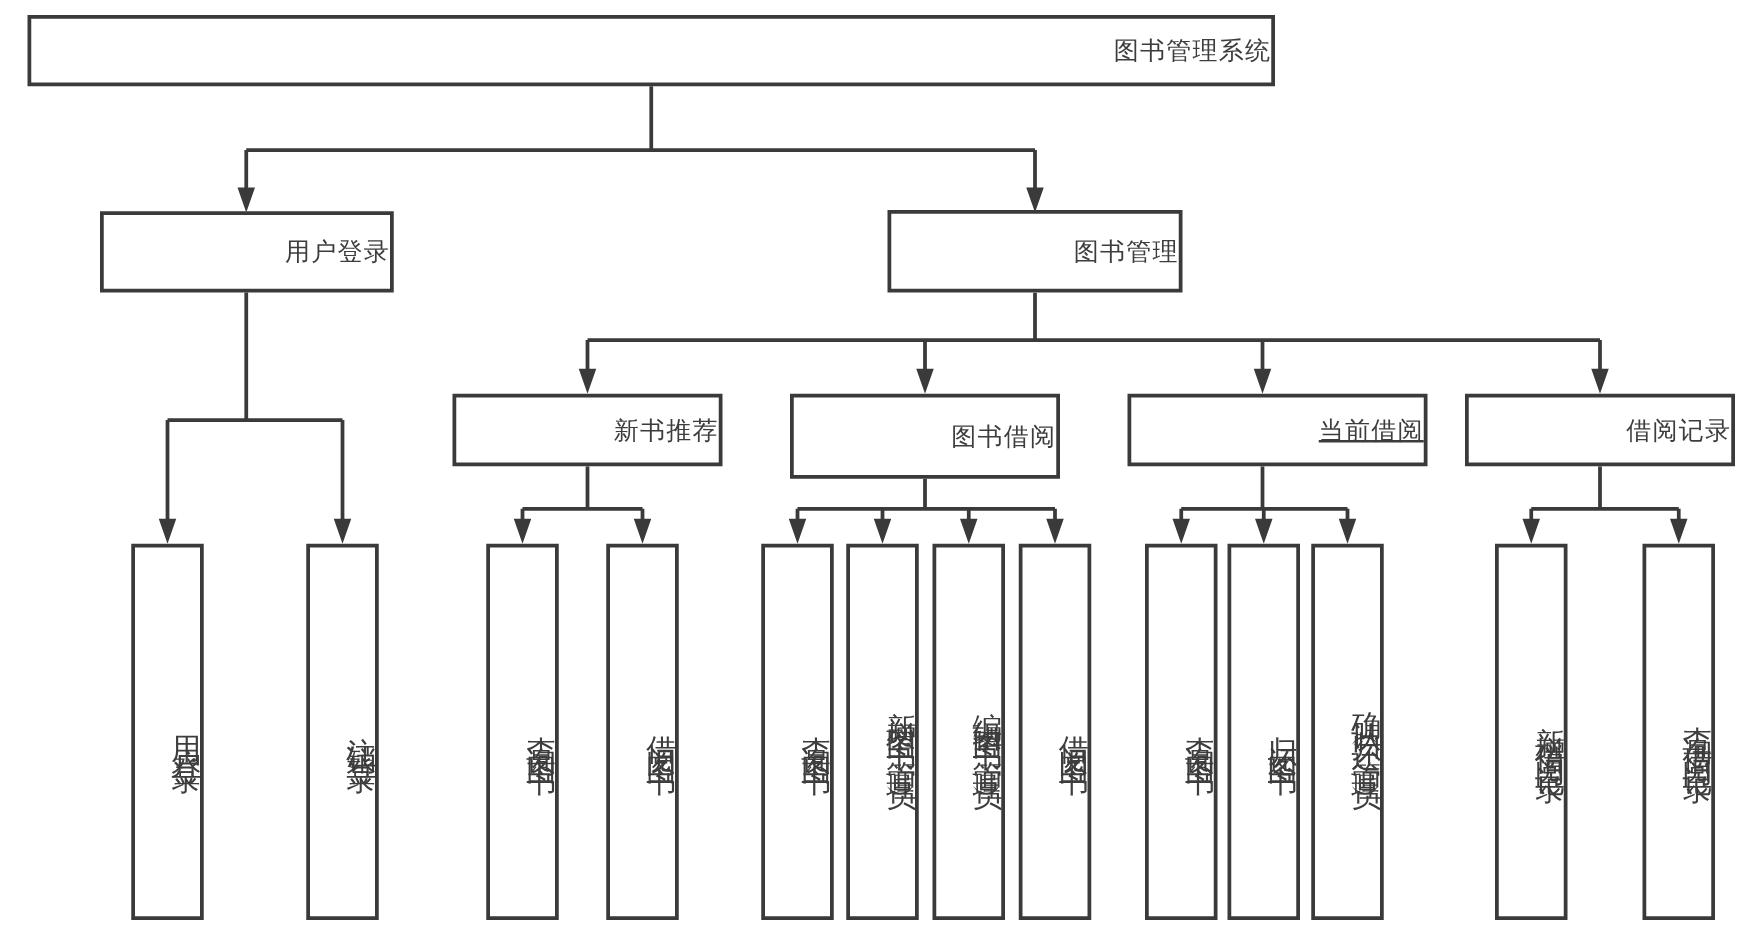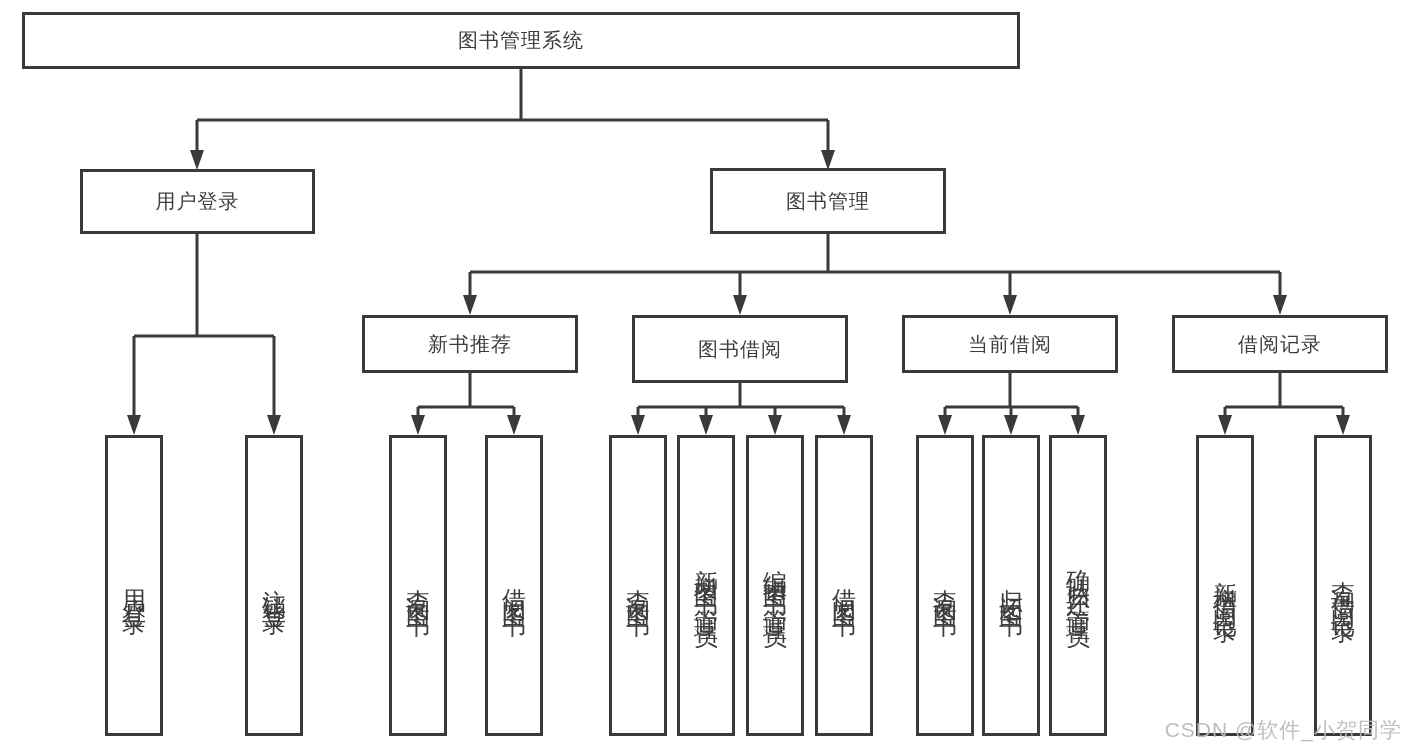--- a/index.html
+++ b/index.html
@@ -17,21 +17,21 @@
     left: 0; top: 0;
     width: 1405px; height: 747px;
     pointer-events: none;
   }
   .node {
     position: absolute;
     background: #ffffff;
     border: 3px solid #3a3a3a;
     display: flex;
     align-items: center;
-    justify-content: center;
+    justify-content: flex-end;
     color: #3d3d3d;
   }
   .node-h span {
     font-size: 20px;
     letter-spacing: 1px;
     white-space: nowrap;
   }
   .node-v span {
     writing-mode: vertical-rl;
     text-orientation: mixed;
@@ -122,21 +122,21 @@
   <div class="node node-h" style="left:710px; top:168px; width:236px; height:66px;">
     <span>图书管理</span>
   </div>
 
   <div class="node node-h" style="left:362px; top:315px; width:216px; height:58px;">
     <span>新书推荐</span>
   </div>
   <div class="node node-h" style="left:632px; top:315px; width:216px; height:68px;">
     <span>图书借阅</span>
   </div>
-  <div class="node node-h" style="left:902px; top:315px; width:216px; height:58px;">
+  <div class="node node-h" style="left:902px; top:315px; width:240px; height:58px;text-decoration:underline;">
     <span>当前借阅</span>
   </div>
   <div class="node node-h" style="left:1172px; top:315px; width:216px; height:58px;">
     <span>借阅记录</span>
   </div>
 
   <div class="node node-v" style="left:105px; top:435px; width:58px; height:301px;">
     <span>用户登录</span>
   </div>
   <div class="node node-v" style="left:245px; top:435px; width:58px; height:301px;">
@@ -173,15 +173,14 @@
     <span>确认归还（管理员）</span>
   </div>
 
   <div class="node node-v" style="left:1196px; top:435px; width:58px; height:301px;">
     <span>新增借阅记录</span>
   </div>
   <div class="node node-v" style="left:1314px; top:435px; width:58px; height:301px;">
     <span>查询借阅记录</span>
   </div>
 
-  <div class="watermark">CSDN @软件_小贺同学</div>
 
 </div>
 
 </body></html>

